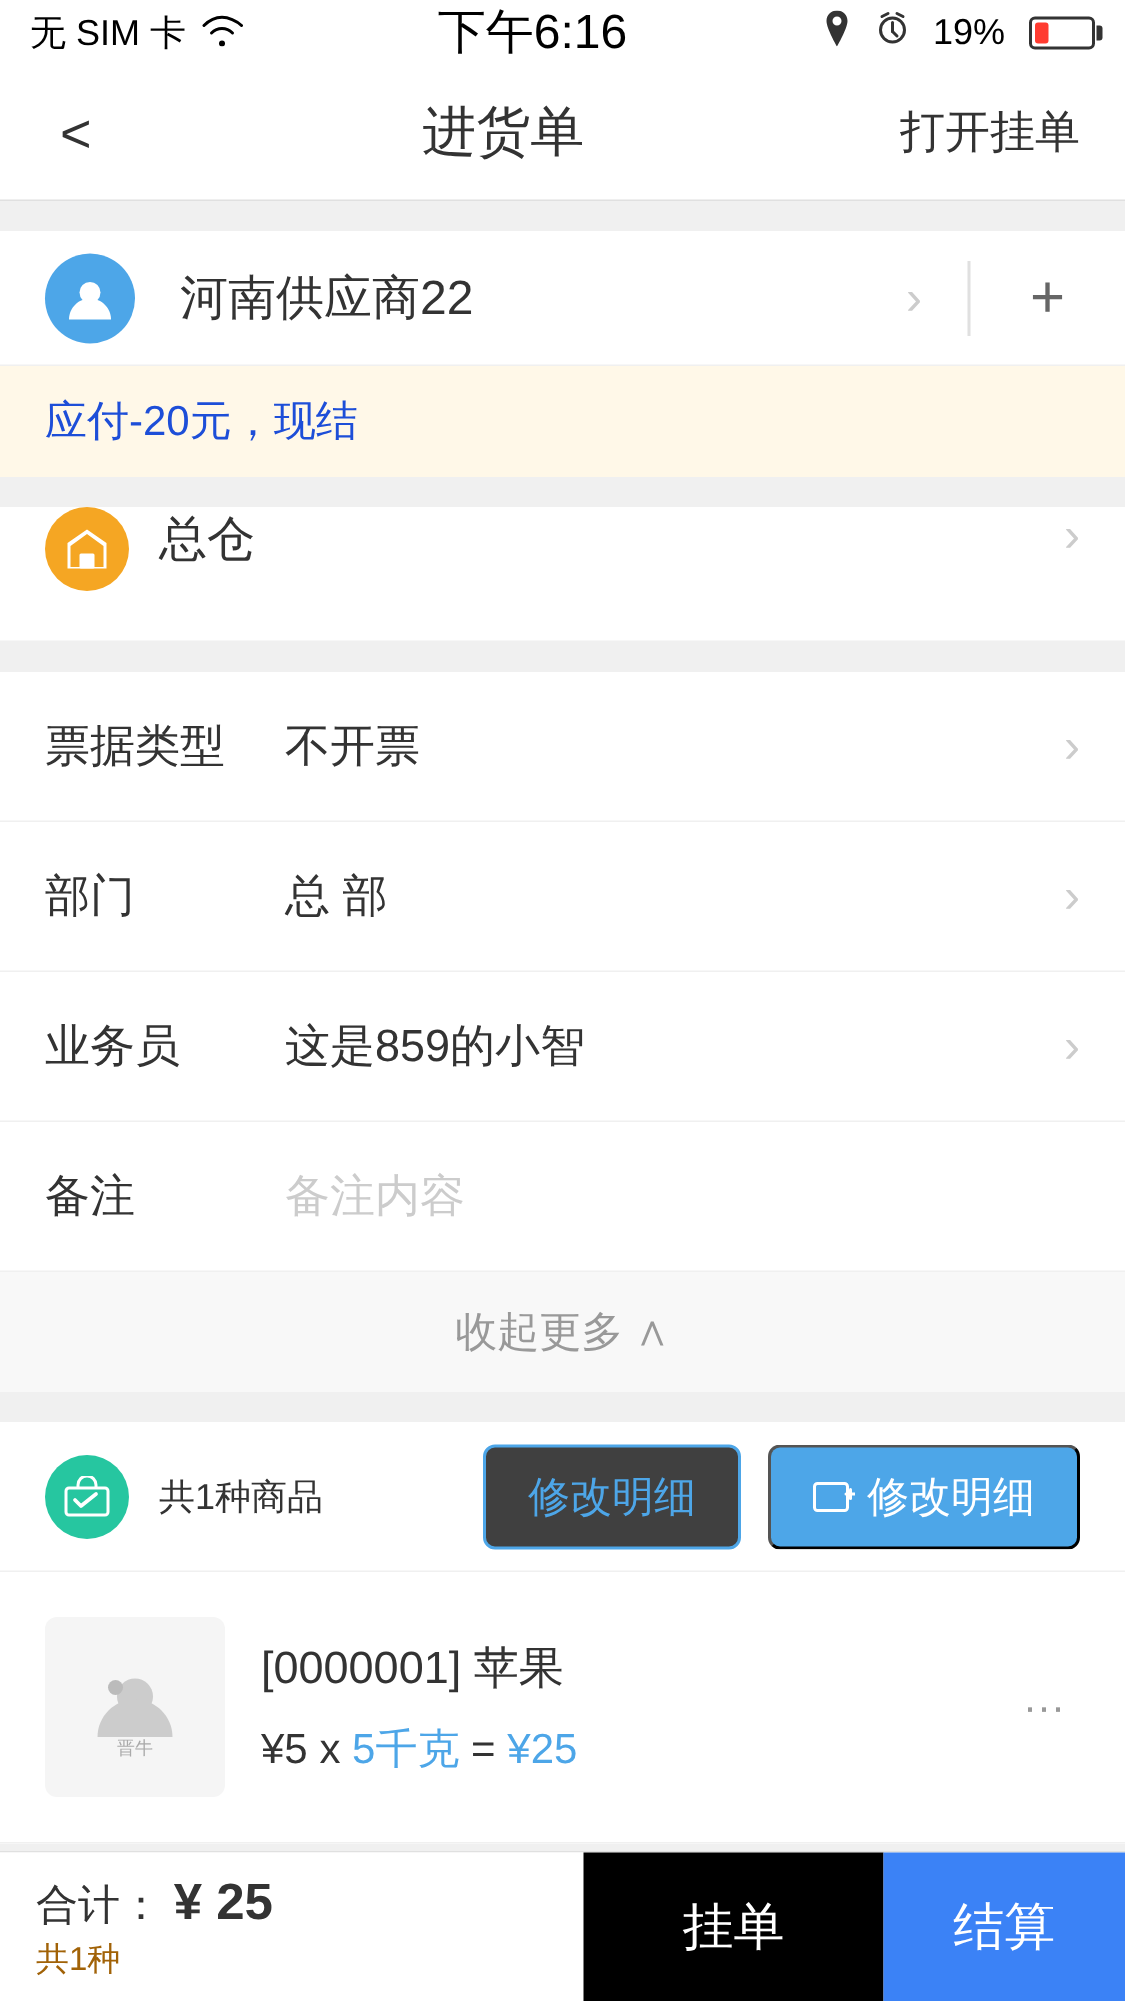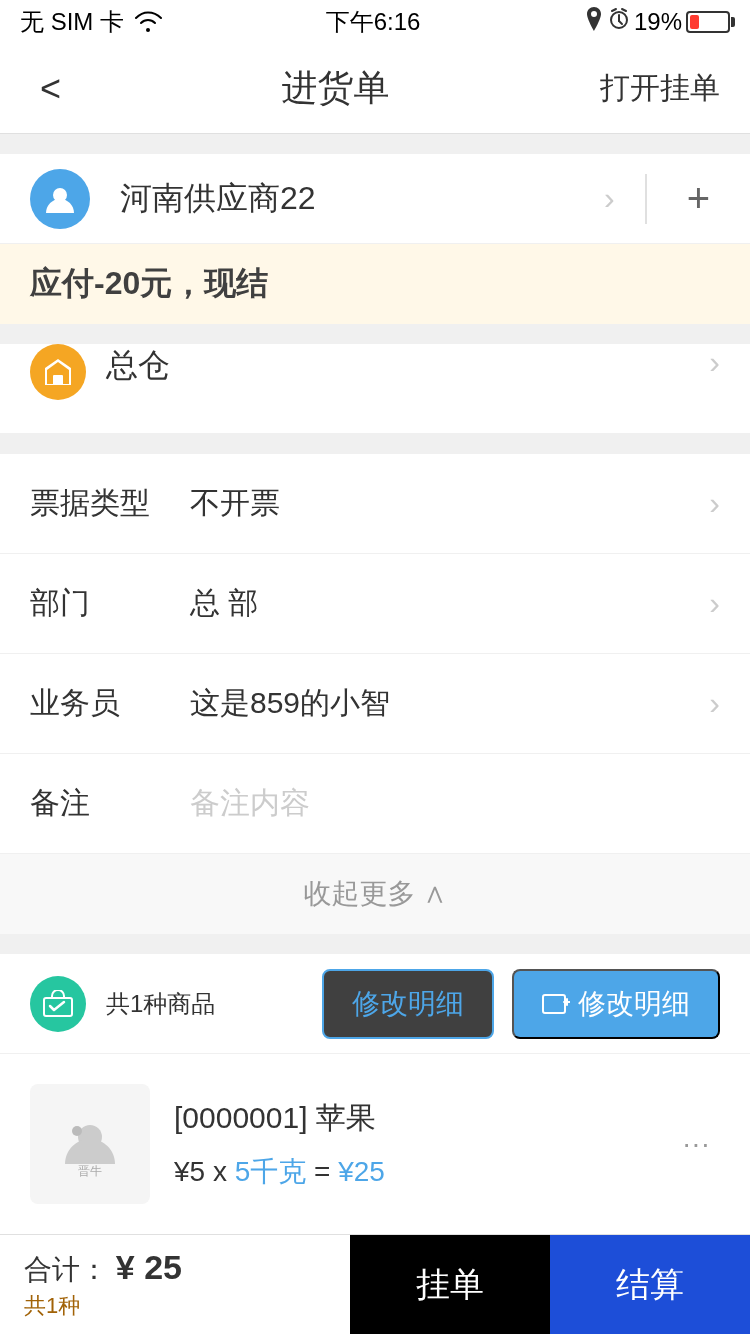--- a/index.html
+++ b/index.html
@@ -19,22 +19,22 @@
       height: 44px;
       background: #fff;
       display: flex;
       align-items: center;
       justify-content: space-between;
       padding: 0 20px;
       font-size: 24px;
       color: #000;
     }
     .status-left { display: flex; align-items: flex-end; gap: 10px; font-size: 24px; }
-    .status-center { font-size: 24px; font-weight: 500; }
-    .status-right { display: flex; align-items: center; gap: 4px; font-size: 24px; }
+    .status-center { font-size: 32px; font-weight: 500; }
+    .status-right { display: flex; align-items: center; gap: 16px; font-size: 24px; }
     .battery-icon {
       width: 44px; height: 22px;
       border: 2px solid #333;
       border-radius: 4px;
       position: relative;
       display: inline-flex;
       align-items: center;
       padding: 2px;
     }
     .battery-icon::after {
@@ -136,23 +136,22 @@
       font-size: 40px;
       color: #666;
       cursor: pointer;
       padding: 10px;
     }
 
     
     .notice-bar {
       background: #fff8e8;
       padding: 18px 30px;
-      font-size: 32px;
-      color: #404040;
-      font-weight: bold;
+      font-size: 28px;
+      color: #1d4ed8;
     }
 
     
     .warehouse-row {
       display: flex;
       padding: 0 30px;
       height: 90px;
       background: #fff;
       border-bottom: 1px solid #f0f0f0;
     }
@@ -342,22 +341,22 @@
       width: 200px;
       background: #000000;
       color: #fff;
       display: flex;
       align-items: center;
       justify-content: center;
       font-size: 34px;
       cursor: pointer;
     }
     .btn-checkout {
-      width: 200px;
-      background: #1d4ed8;
+      width: 161px;
+      background: #3b82f6;
       color: #fff;
       display: flex;
       align-items: center;
       justify-content: center;
       font-size: 34px;
       cursor: pointer;
     }
 
     
     .bottom-spacer { height: 100px; }

